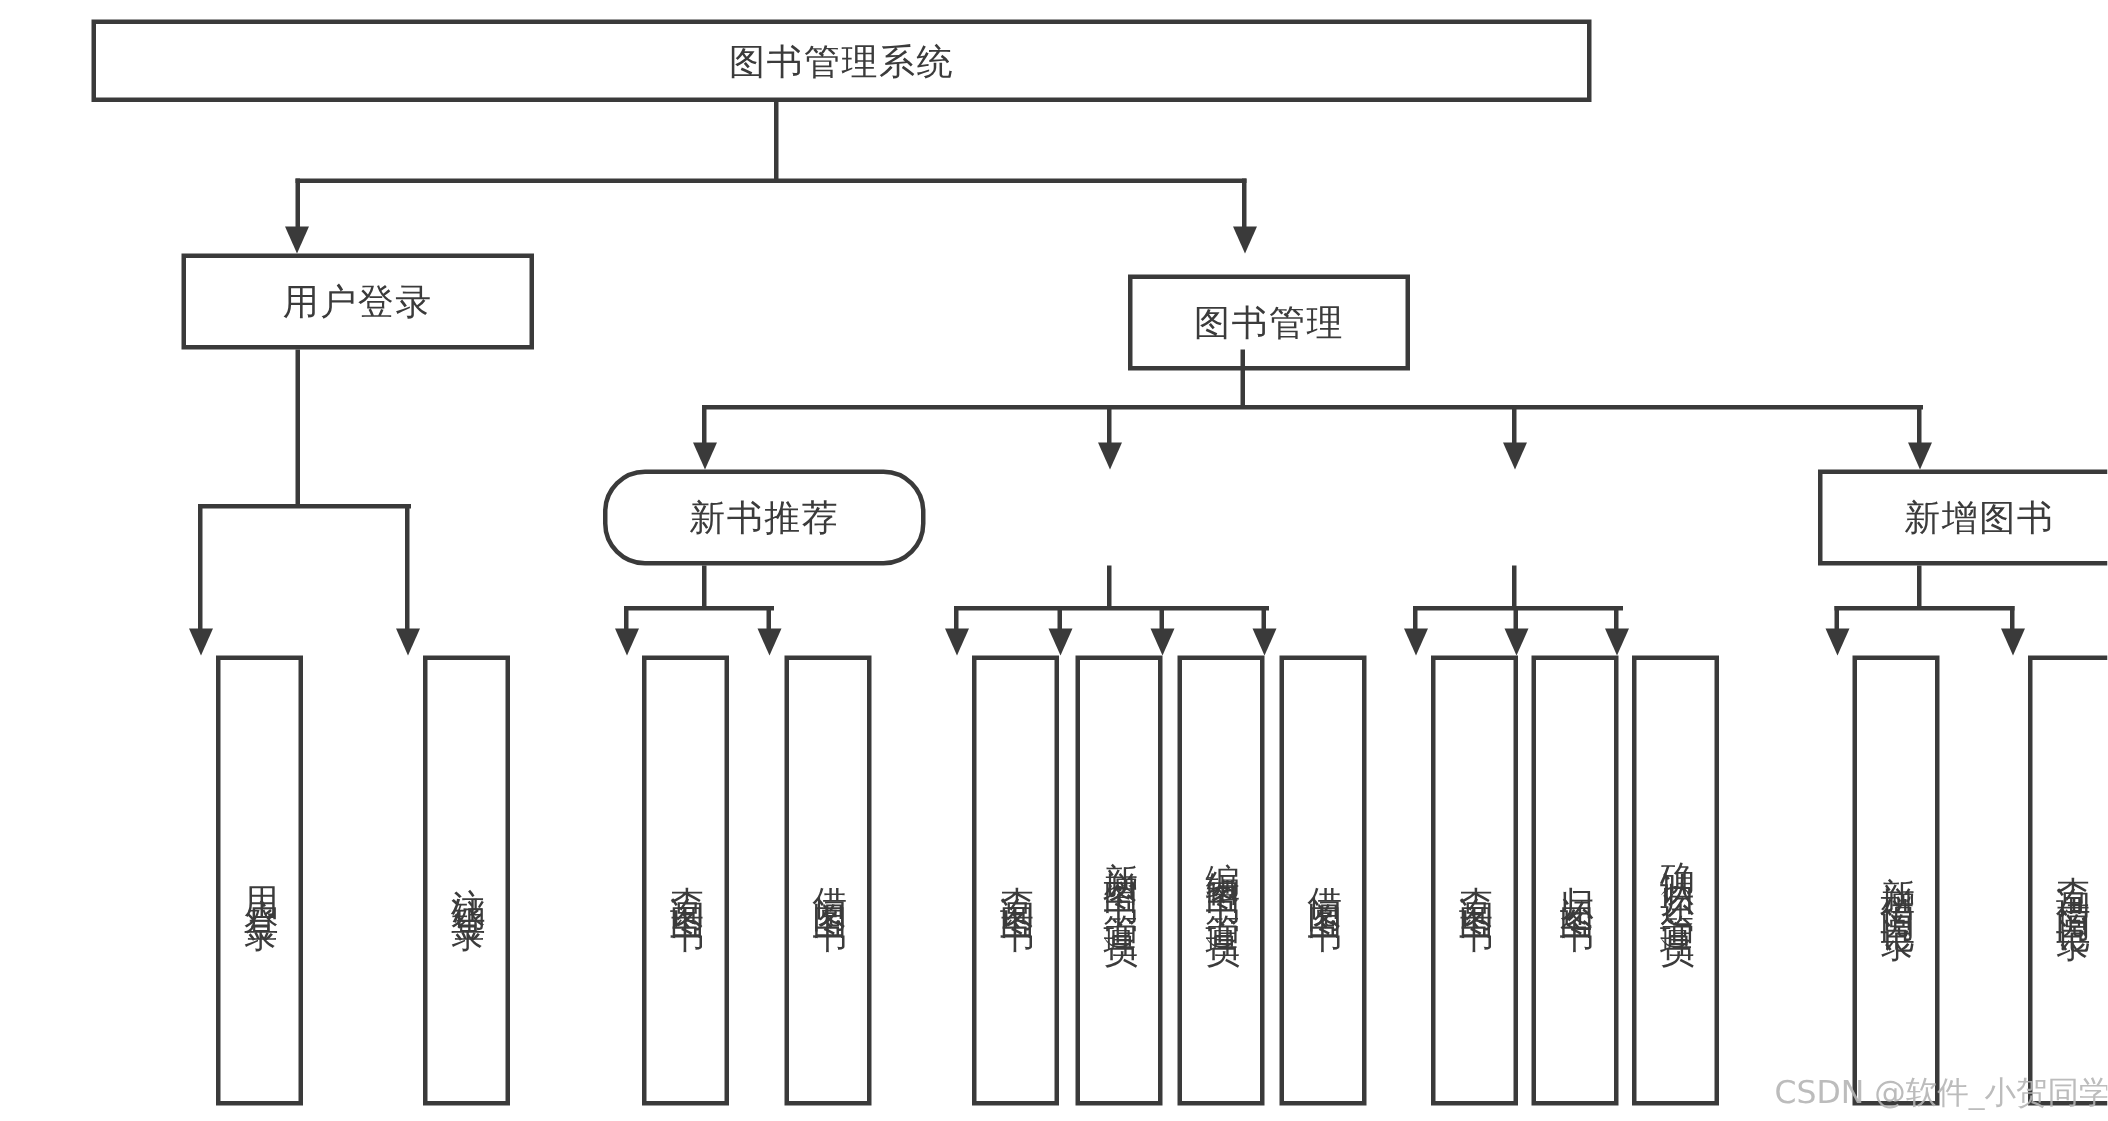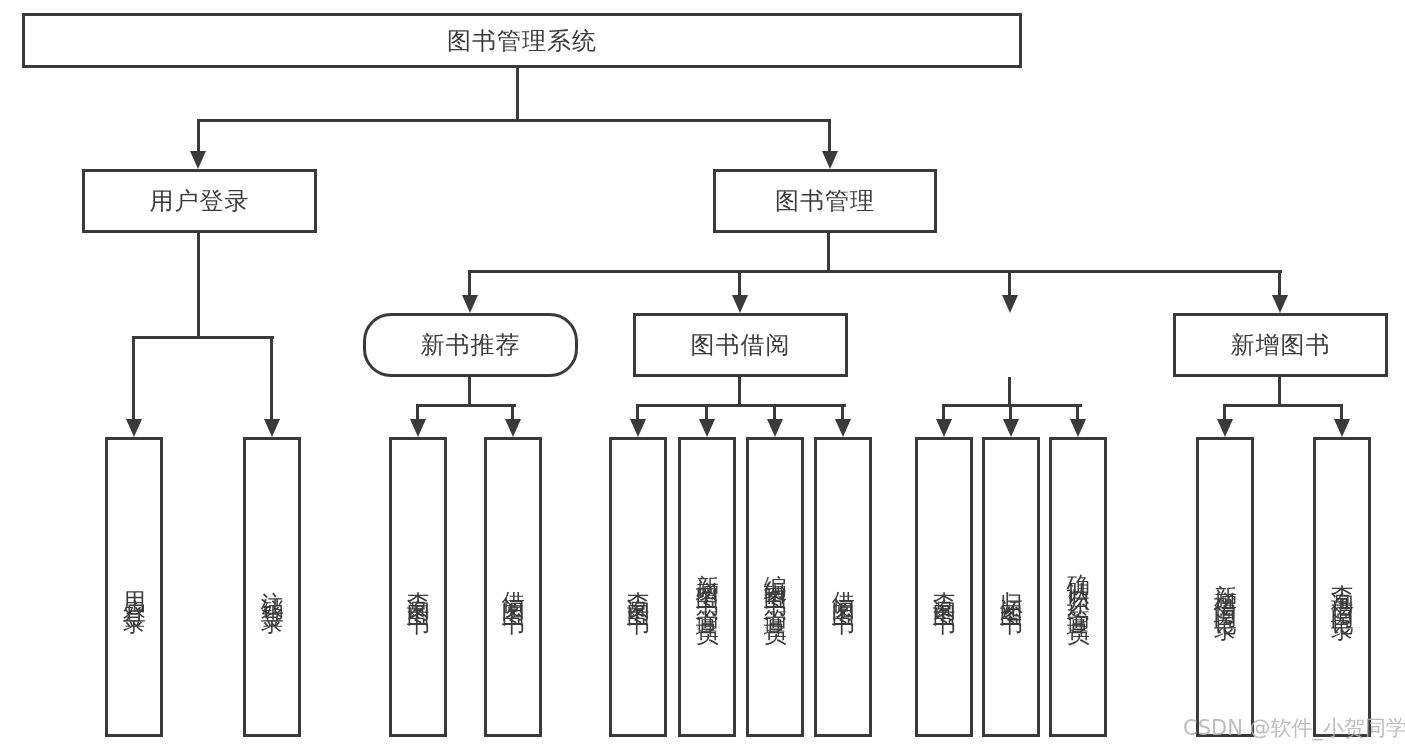--- a/index.html
+++ b/index.html
@@ -3,21 +3,21 @@
 <meta charset="utf-8">
 <style>
   html, body { margin:0; padding:0; background:#ffffff; }
   .canvas {
     position:relative; width:1405px; height:747px; background:#ffffff;
     font-family:"DejaVu Sans","Liberation Sans",sans-serif; overflow:hidden;
   }
   .node {
     position:absolute; box-sizing:border-box;
     border:3px solid #3a3a3a; background:#ffffff; color:#3b3b3b;
-    display:flex; align-items:center; justify-content:center;
+    display:flex; align-items:center; justify-content:center;margin-left:39px;
   }
   .node.h span { font-size:24px; letter-spacing:1px; white-space:nowrap; }
   .node.v span {
     writing-mode:vertical-rl; font-size:23px; letter-spacing:7px;
     line-height:1.1; white-space:nowrap;
   }
   .line { position:absolute; background:#3a3a3a; }
   .arrow {
     position:absolute; width:0; height:0;
     border-left:8px solid transparent; border-right:8px solid transparent;
@@ -40,21 +40,21 @@
   <div class="line" style="left:516px; top:68px; width:3px; height:52px;"></div>
   <div class="line" style="left:197px; top:119px; width:634px; height:3px;"></div>
   <div class="line" style="left:197px; top:119px; width:3px; height:36px;"></div>
   <div class="line" style="left:828px; top:119px; width:3px; height:36px;"></div>
   <div class="arrow" style="left:190px; top:151px;"></div>
   <div class="arrow" style="left:822px; top:151px;"></div>
 
   <div class="node h" style="left:82px; top:169px; width:235px; height:64px;">
     <span>用户登录</span>
   </div>
-  <div class="node h" style="left:713px; top:169px; width:224px; height:64px;">
+  <div class="node h" style="left:713px; top:183px; width:188px; height:64px;">
     <span>图书管理</span>
   </div>
 
   <div class="line" style="left:197px; top:233px; width:3px; height:104px;"></div>
   <div class="line" style="left:132px; top:336px; width:142px; height:3px;"></div>
   <div class="line" style="left:132px; top:336px; width:3px; height:86px;"></div>
   <div class="line" style="left:270px; top:336px; width:3px; height:86px;"></div>
   <div class="arrow" style="left:126px; top:419px;"></div>
   <div class="arrow" style="left:264px; top:419px;"></div>
 
@@ -64,23 +64,20 @@
   <div class="line" style="left:738px; top:270px; width:3px; height:28px;"></div>
   <div class="line" style="left:1008px; top:270px; width:3px; height:28px;"></div>
   <div class="line" style="left:1278px; top:270px; width:3px; height:28px;"></div>
   <div class="arrow" style="left:462px; top:295px;"></div>
   <div class="arrow" style="left:732px; top:295px;"></div>
   <div class="arrow" style="left:1002px; top:295px;"></div>
   <div class="arrow" style="left:1272px; top:295px;"></div>
 
   <div class="node h" style="left:363px; top:313px; width:215px; height:64px;border-radius:28px;">
     <span>新书推荐</span>
-  </div>
-  <div class="node h" style="left:633px; top:313px; width:215px; height:64px;">
-    <span>图书借阅</span>
   </div>
   <div class="node h" style="left:1173px; top:313px; width:215px; height:64px;">
     <span>新增图书</span>
   </div>
 
   <div class="line" style="left:468px; top:377px; width:3px; height:29px;"></div>
   <div class="line" style="left:416px; top:404px; width:100px; height:3px;"></div>
   <div class="line" style="left:416px; top:404px; width:3px; height:18px;"></div>
   <div class="line" style="left:511px; top:404px; width:3px; height:18px;"></div>
   <div class="arrow" style="left:410px; top:419px;"></div>

